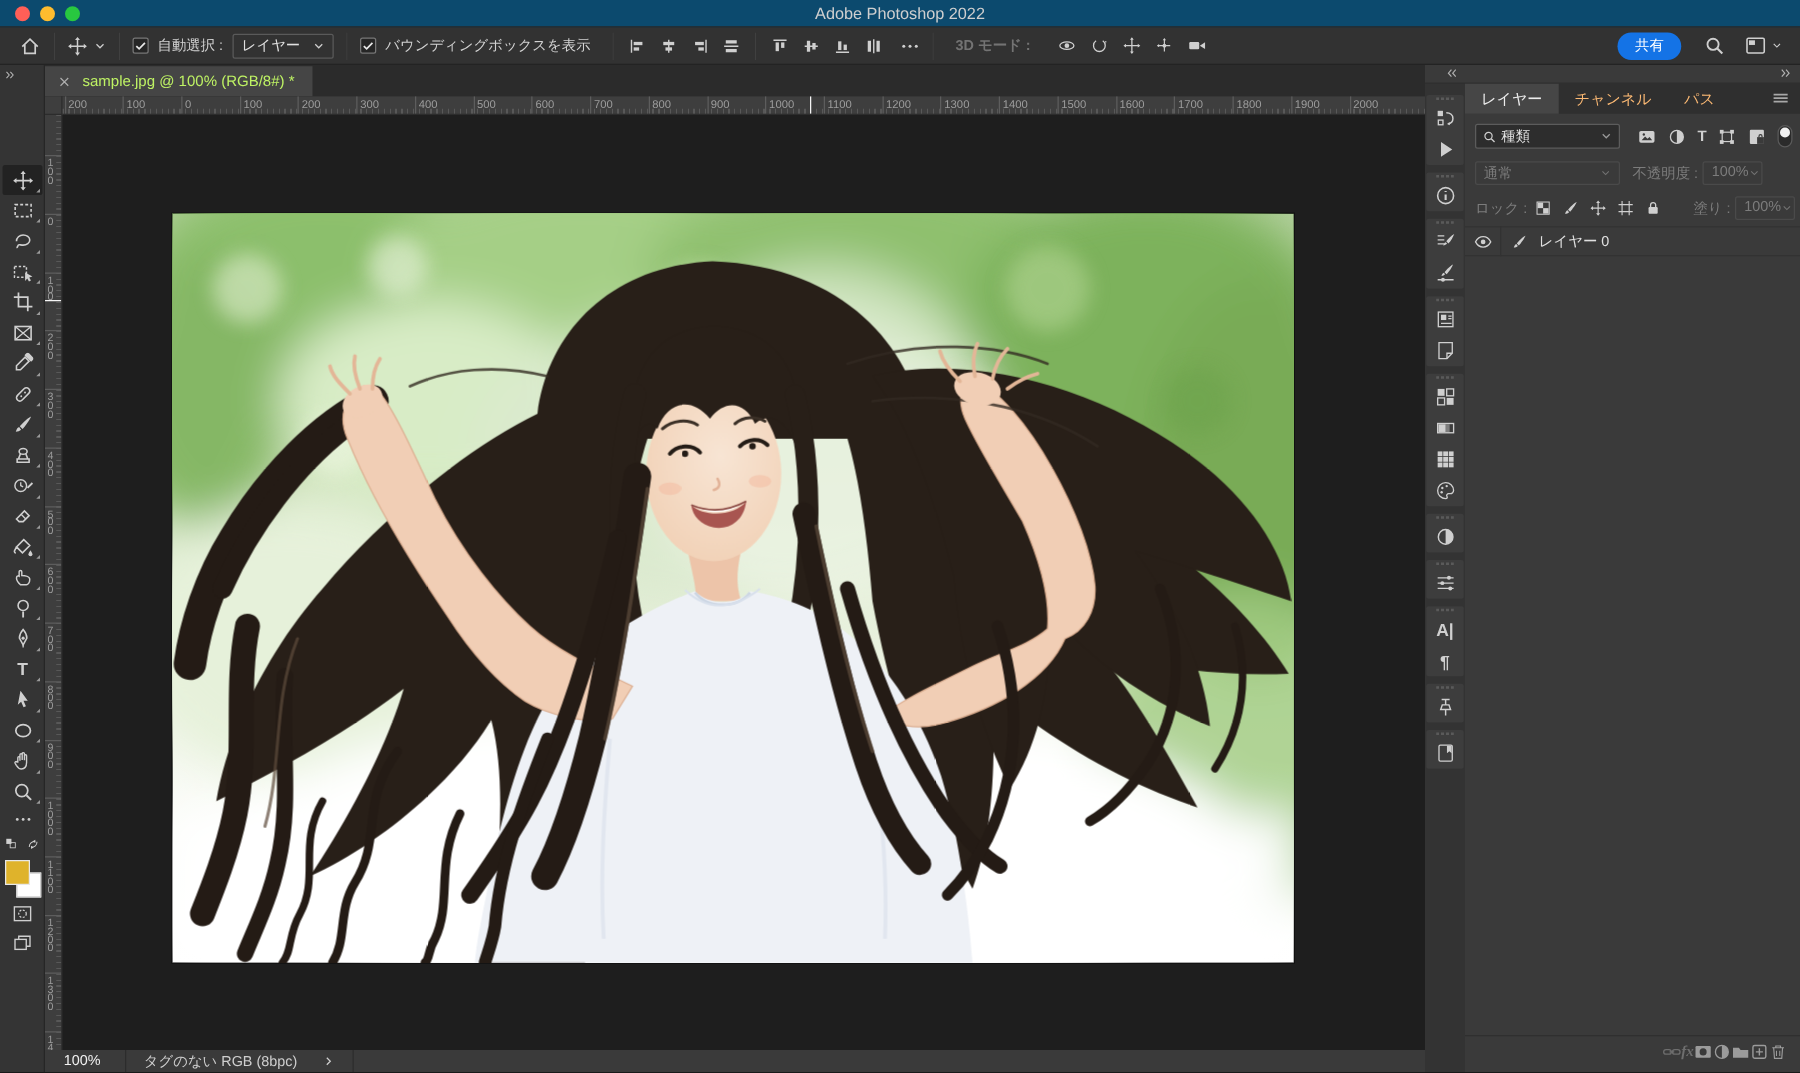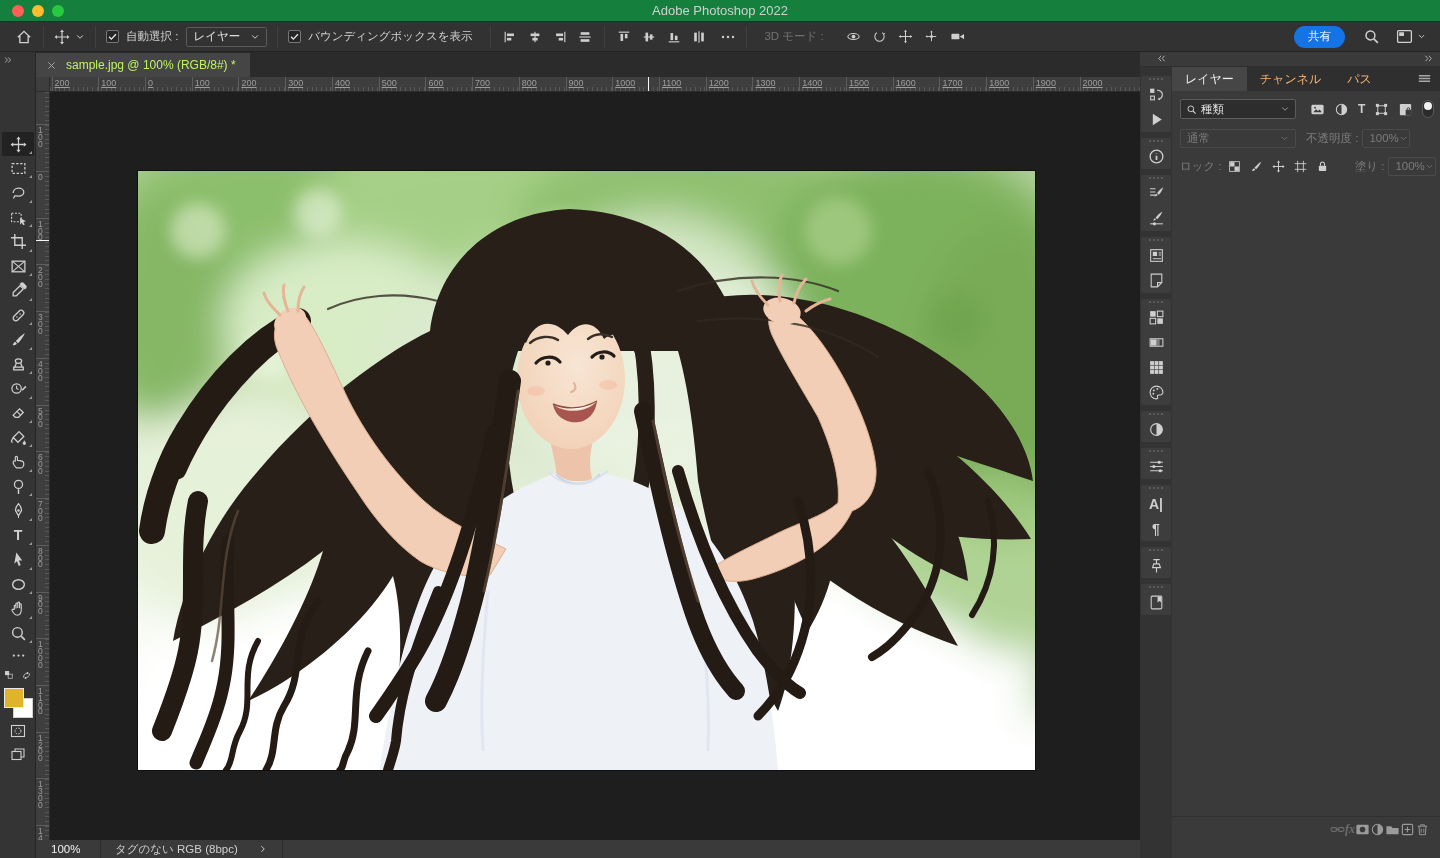--- a/index.html
+++ b/index.html
@@ -2,21 +2,21 @@
 <html><head>
 <meta charset="utf-8">
 <style>
   * { margin:0; padding:0; box-sizing:border-box; }
   html,body { background:#111; }
   body { font-family:"Liberation Sans","DejaVu Sans",sans-serif; }
   .app { position:relative; width:1440px; height:858px; background:#1e1e1e; overflow:hidden;
          color:#d6d6d6; font-size:12px; }
 
   
-  .titlebar { position:absolute; left:0; top:0; width:1440px; height:22px; background:#15803d;
+  .titlebar { position:absolute; left:0; top:0; width:1440px; height:22px; background:#0c4a6e;
               border-bottom:1px solid #272727; }
   .tl { position:absolute; top:5px; width:12px; height:12px; border-radius:50%; }
   .tl.red { left:12px; background:#ff5f57; } .tl.yellow { left:32px; background:#febc2e; }
   .tl.green { left:52px; background:#28c840; }
   .titlebar .title { position:absolute; left:0; right:0; top:0; height:22px; line-height:22px;
                      text-align:center; font-size:13px; color:#cfcfcf; }
 
   
   .optionsbar { position:absolute; left:0; top:22px; width:1440px; height:30px; background:#323232;
                 border-bottom:1px solid #232323; display:flex; align-items:center; }
@@ -24,21 +24,21 @@
   .icon { display:inline-flex; align-items:center; justify-content:center; color:#cfcfcf; flex:none; }
   .icon svg { display:block; }
   .ticon { font-weight:bold; color:#cfcfcf; text-align:center; }
   .checkbox { width:13px; height:13px; border:1px solid #777; border-radius:2px; background:#262626;
               display:inline-flex; align-items:center; justify-content:center; color:#e8e8e8; flex:none; }
   .ob-label { margin:0 8px 0 7px; color:#d2d2d2; font-size:11.5px; white-space:nowrap; }
   .ob-select { height:20px; border:1px solid #5a5a5a; border-radius:2px; display:inline-flex;
                align-items:center; padding:0 6px; color:#e0e0e0; font-size:11.5px; gap:10px; }
   .alignrow { display:flex; gap:11px; margin:0 2px; color:#c4c4c4; }
   .dim { color:#737373 !important; }
-  .threeD { display:flex; align-items:flex-end; gap:12px; }
+  .threeD { display:flex; align-items:flex-end; gap:12px;font-weight:bold; }
   .spacer { flex:1; }
   .share-btn { height:22px; padding:0 14px; border-radius:11px; background:#1473e6; color:#fff;
                font-size:11.5px; display:inline-flex; align-items:center; margin-right:18px; }
   .ws-group { display:flex; align-items:center; gap:4px; margin-right:14px; }
 
   
   .toolbar { position:absolute; left:0; top:52px; width:36px; height:806px; background:#343434;
              border-right:1px solid #262626; }
   .tb-expand { position:absolute; left:3px; top:3px; color:#b5b5b5; }
   .tool { position:absolute; left:2px; width:32px; height:24px; display:flex; align-items:center;
@@ -59,21 +59,21 @@
   .doc-tab .tab-title { color:#bef264; font-size:12px; white-space:nowrap; }
 
   
   .ruler-corner { position:absolute; left:36px; top:77px; width:14px; height:15px; background:#3e3e3e;
                   border-right:1px solid #2c2c2c; border-bottom:1px solid #2c2c2c; }
   .hruler { position:absolute; left:50px; top:77px; width:1090px; height:15px; background:#3e3e3e;
             border-bottom:1px solid #2c2c2c; overflow:hidden; }
   .hruler::before { content:""; position:absolute; left:0; right:0; bottom:0; height:4px;
       background:repeating-linear-gradient(to right,#585858 0 1px,transparent 1px 4.673px); }
   .htick { position:absolute; top:0; bottom:0; width:1px; background:#5d5d5d; }
-  .hlab { position:absolute; top:1px; font-size:9px; color:#9c9c9c; white-space:nowrap;text-decoration:underline; }
+  .hlab { position:absolute; top:1px; font-size:9px; color:#9c9c9c; white-space:nowrap; }
   .hmarker { position:absolute; top:0; bottom:0; width:1px; background:#f5f5f5; }
   .vruler { position:absolute; left:36px; top:92px; width:14px; height:748px; background:#3e3e3e;
             border-right:1px solid #2c2c2c; overflow:hidden; }
   .vruler::before { content:""; position:absolute; top:0; bottom:0; right:0; width:4px;
       background:repeating-linear-gradient(to bottom,#585858 0 1px,transparent 1px 4.673px); }
   .vtick { position:absolute; left:0; right:0; height:1px; background:#5d5d5d; }
   .vlab { position:absolute; left:2px; font-size:8.5px; line-height:6.8px; color:#9c9c9c; white-space:pre-line; }
   .vmarker { position:absolute; left:0; right:0; height:1px; background:#f5f5f5; }
 
   
@@ -127,21 +127,21 @@
   .lock-icons { display:flex; gap:9px; margin-left:6px; align-items:center; color:#b8b8b8; }
 
   .layer-rows { position:absolute; left:0; top:114px; width:268px; }
   .layer-row { height:24px; border-top:1px solid #323232; border-bottom:1px solid #323232;
                display:flex; align-items:center; }
   .eye-cell { width:29px; height:24px; display:flex; align-items:center; justify-content:center;
               border-right:1px solid #323232; color:#d8d8d8; }
   .thumb-cell { width:28px; display:flex; align-items:center; justify-content:center; color:#d0d0d0; }
   .layer-name { color:#e0e0e0; font-size:11.5px; margin-left:2px; }
 
-  .panel-footer { position:absolute; left:0; bottom:16px; width:268px; height:26px; border-top:1px solid #2f2f2f;
+  .panel-footer { position:absolute; left:0; bottom:4px; width:268px; height:26px; border-top:1px solid #2f2f2f;
                   display:flex; align-items:center; justify-content:flex-end; padding-right:10px; }
   .pf-icon { color:#9b9b9b; } .pf-icon.dimmer { color:#6e6e6e; }
   .fx-glyph { font-family:"Liberation Serif","DejaVu Serif",serif; font-style:italic; font-size:12.5px; }
 </style>
 </head>
 <body>
 
 <div class="app">
 
   <div class="titlebar">
@@ -1112,20 +1112,41 @@
       <span class="dd-disabled mini-dd">
         <span>100%</span>
         <span class="icon dim">
             <svg width="9" height="9" viewBox="0 0 16 16" xmlns="http://www.w3.org/2000/svg">
               <path d="M3.5 5.5 8 10l4.5-4.5" fill="none" stroke="currentColor" stroke-width="1.6"></path>
             </svg>
           </span>
       </span>
     </div>
 
+    <div class="layer-rows" id="layer-rows">
+        <div class="layer-row">
+          <div class="eye-cell">
+            <span class="icon">
+              <svg width="15" height="15" viewBox="0 0 16 16" xmlns="http://www.w3.org/2000/svg">
+                <path d="M1.5 8C3 5.2 5.3 3.6 8 3.6S13 5.2 14.5 8C13 10.8 10.7 12.4 8 12.4S3 10.8 1.5 8z" fill="none" stroke="currentColor" stroke-width="1.1"></path>
+                <circle cx="8" cy="8" r="2" fill="currentColor"></circle>
+              </svg>
+            </span>
+          </div>
+          <div class="thumb-cell">
+            <span class="icon">
+              <svg width="13" height="13" viewBox="0 0 16 16" xmlns="http://www.w3.org/2000/svg">
+                <path d="M14 2c-2.5 1-7 5.5-8.5 7.5l2 2C9.5 9.5 13 4.5 14 2z" fill="currentColor"></path>
+                <path d="M5 10c-1.5.5-2 2-2.5 3.5 1.5 0 3-.5 4-1.5z" fill="currentColor"></path>
+              </svg>
+            </span>
+          </div>
+          <span class="layer-name">レイヤー 0</span>
+        </div>
+      </div>
 
     <div class="panel-footer" id="panel-footer">
         <span class="icon pf-icon dimmer">
           <svg width="15" height="15" viewBox="0 0 16 16" xmlns="http://www.w3.org/2000/svg">
             <rect x="1" y="6" width="6.5" height="4" rx="2" fill="none" stroke="currentColor" stroke-width="1.1"></rect>
             <rect x="8.5" y="6" width="6.5" height="4" rx="2" fill="none" stroke="currentColor" stroke-width="1.1"></rect>
             <path d="M6 8h4" stroke="currentColor" stroke-width="1.1"></path>
           </svg>
         </span>
         <span class="icon ticon pf-icon dimmer fx-glyph" style="font-size: 12px;">fx</span>

